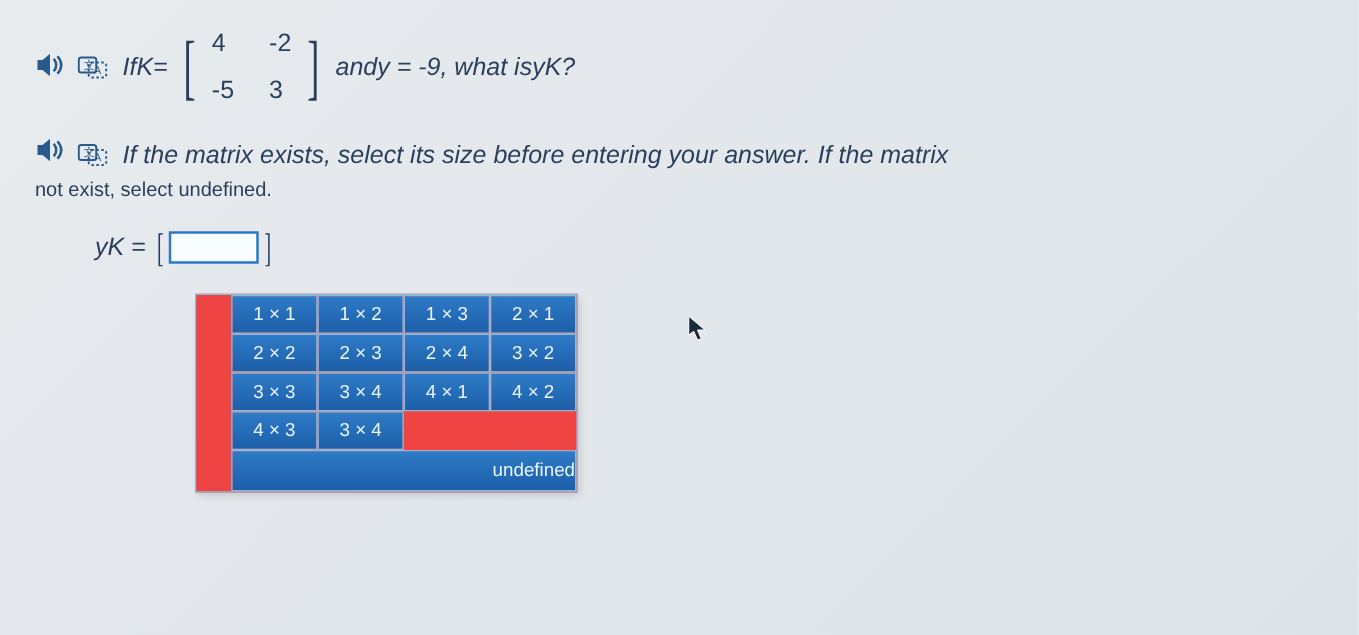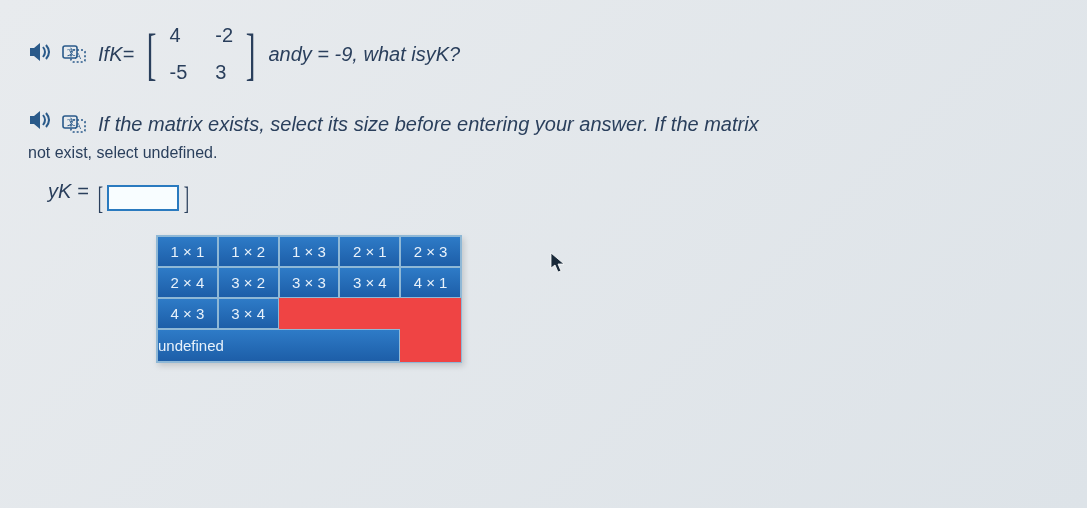--- a/index.html
+++ b/index.html
@@ -35,56 +35,57 @@
       display: inline-grid;
       grid-template-columns: auto auto;
       gap: 14px 28px;
       padding: 6px 8px;
       font-size: 20px;
       font-style: normal;
     }
     .instruction-row { margin-top: 18px; margin-bottom: 10px; line-height: 1.6; }
     .instruction-text { font-size: 20px; font-style: italic; color: #2a3f5c; }
     .instruction-continue { font-size: 16px; color: #2a3f5c; margin-left: 0; display: block; }
-    .answer-row { margin-top: 14px; margin-left: 20px; display: flex; align-items: flex-start; }
+    .answer-row { margin-top: 14px; margin-left: 48px; display: flex; align-items: center; }
     .answer-label { font-size: 20px; font-style: italic; margin-right: 6px; }
     .answer-brackets {
       display: inline-flex;
       align-items: center;
     }
     .small-bracket { font-size: 32px; color: #2a3f5c; font-family: serif; transform: scaleX(0.5); }
     .answer-input {
       width: 72px;
       height: 26px;
       border: 2px solid #2a7abf;
       background: #f8fdff;
       margin: 0 2px;
     }
     .size-table-wrap { margin-top: 18px; margin-left: 128px; width: 306px; }
     .size-table {
       display: grid;
-      grid-template-columns: repeat(5, 1fr);
+      grid-template-columns: repeat(4, 1fr);
       border: 1px solid #8fb8d6;
       background: #ef4444;
       box-shadow: 2px 3px 6px rgba(0,0,0,0.15);
+      padding-left: 28px;
     }
     .size-cell {
       background: linear-gradient(180deg, #2e7bc7 0%, #1d5ea8 100%);
       color: #e8f2fb;
       text-align: center;
       padding: 6px 0;
       font-size: 15px;
       border: 1px solid #8fb8d6;
       cursor: pointer;
     }
     .undefined-cell {
       grid-column: 1 / 5;
       background: linear-gradient(180deg, #2e7bc7 0%, #1d5ea8 100%);
       color: #e8f2fb;
-      text-align: left;
+      text-align: right;
       padding: 7px 0;
       font-size: 15px;
       border: 1px solid #8fb8d6;
       cursor: pointer;
     }
     .cursor-arrow {
       position: absolute;
       left: 550px;
       top: 252px;
       width: 18px;
@@ -160,26 +161,28 @@
     <span class="small-bracket">]</span>
   </span>
 </div>
 
 <div class="size-table-wrap">
   <div class="size-table">
     <div class="size-cell">1 × 1</div>
     <div class="size-cell">1 × 2</div>
     <div class="size-cell">1 × 3</div>
     <div class="size-cell">2 × 1</div>
+    <div class="size-cell">2 × 2</div>
     <div class="size-cell">2 × 3</div>
     <div class="size-cell">2 × 4</div>
     <div class="size-cell">3 × 2</div>
     <div class="size-cell">3 × 3</div>
     <div class="size-cell">3 × 4</div>
     <div class="size-cell">4 × 1</div>
+    <div class="size-cell">4 × 2</div>
     <div class="size-cell">4 × 3</div>
     <div class="size-cell">3 × 4</div>
     <div class="undefined-cell">undefined</div>
   </div>
 </div>
 
 <svg class="cursor-arrow" viewBox="0 0 18 22">
   <path d="M1 1 L1 16 L5 13 L8 20 L11 19 L8 12 L14 12 Z" fill="#1a2a3a" stroke="#fff" stroke-width="0.8"></path>
 </svg>
 

